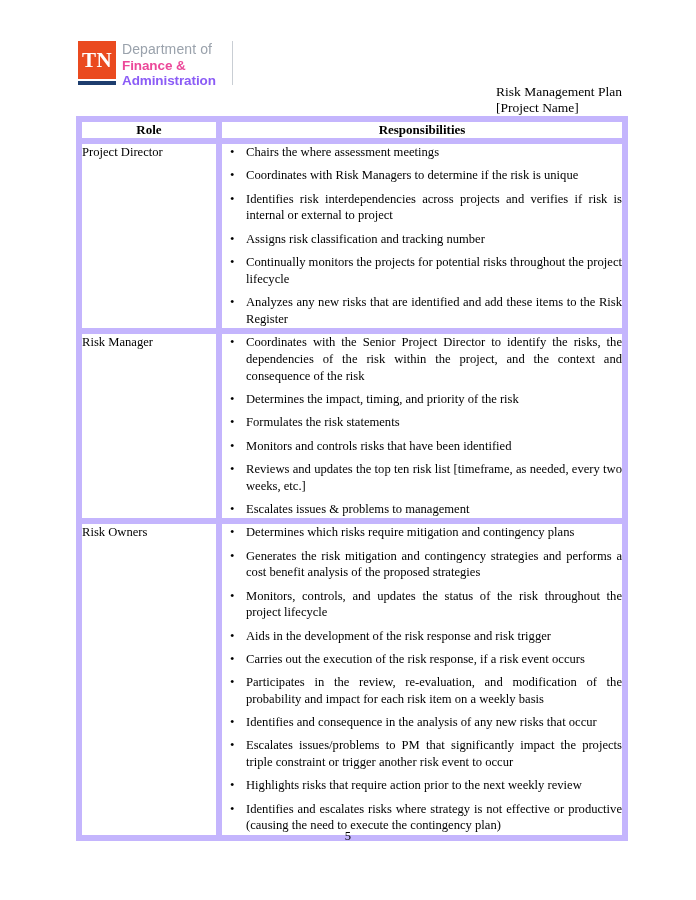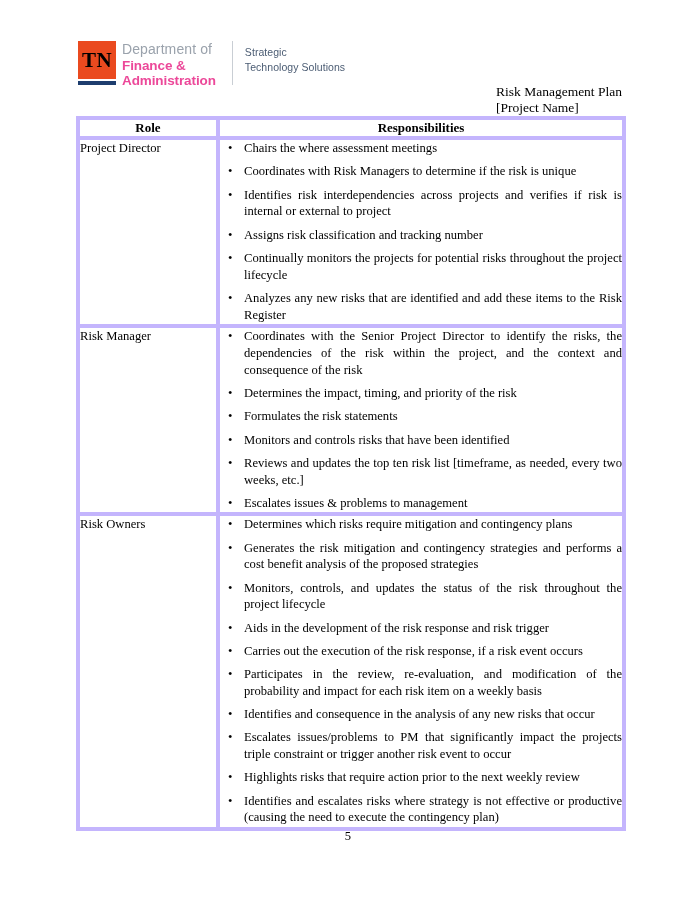--- a/index.html
+++ b/index.html
@@ -47,21 +47,21 @@
     height: 38px;
     background: #EA4A1F;
     display: flex;
     align-items: center;
     justify-content: center;
   }
   .logo-tn {
     font-family: "Liberation Serif", "DejaVu Serif", serif;
     font-weight: bold;
     font-size: 21px;
-    color: #000000;
+    color: #ffffff;
     letter-spacing: 0.5px;
     line-height: 1;
   }
   .logo-rule {
     position: absolute;
     left: 0;
     top: 40px;
     width: 38px;
     height: 4px;
     background: #1D3D6E;
@@ -78,21 +78,21 @@
   }
   .logo-fin {
     font-size: 13.5px;
     font-weight: bold;
     color: #ec4899;
     letter-spacing: -0.1px;
   }
   .logo-adm {
     font-size: 13.5px;
     font-weight: bold;
-    color: #ec4899;
+    color: #8b5cf6;
     letter-spacing: -0.1px;
   }
   .logo-divider {
     width: 1px;
     background: #C9CED4;
     height: 44px;
     margin: 0 12px 0 16px;
     flex: none;
   }
   .logo-sub {
@@ -118,21 +118,21 @@
   
   .risk-table {
     position: absolute;
     left: 76px;
     top: 116px;
     width: 546px;
     border-collapse: collapse;
     table-layout: fixed;
   }
   .risk-table td, .risk-table th {
-    border: 4px solid #c4b5fd;
+    border: 6px solid #c4b5fd;
     vertical-align: top;
     padding: 0;
   }
   .col-role { width: 140px; }
   .col-resp { width: 406px; }
 
   .hdr-cell {
     text-align: center;
     font-weight: bold;
     font-size: 13px;
@@ -197,24 +197,20 @@
         <span class="logo-tn">TN</span>
       </div>
       <div class="logo-rule"></div>
     </div>
     <div class="logo-words">
       <div class="logo-dept">Department of</div>
       <div class="logo-fin">Finance &amp;</div>
       <div class="logo-adm">Administration</div>
     </div>
     <div class="logo-divider"></div>
-    <div class="logo-sub">
-      <div>Strategic</div>
-      <div>Technology Solutions</div>
-    </div>
   </div>
 
   <div class="doc-header">
     <div>Risk Management Plan</div>
     <div>[Project Name]</div>
   </div>
 
   <table class="risk-table">
     <colgroup>
       <col class="col-role">

